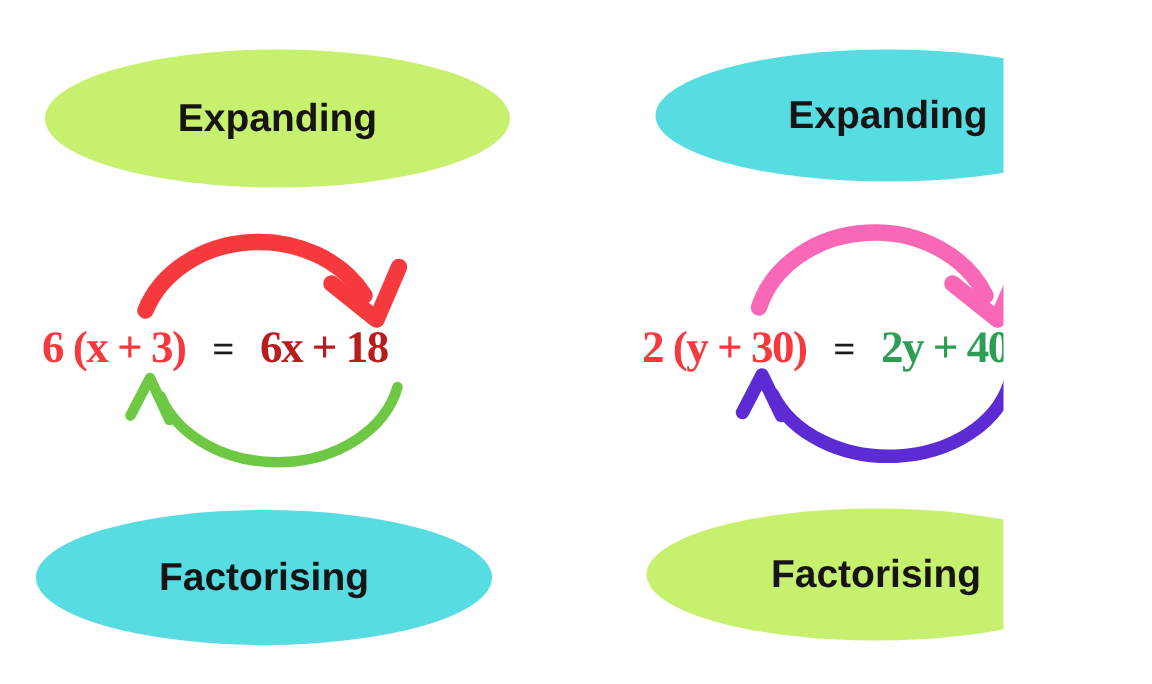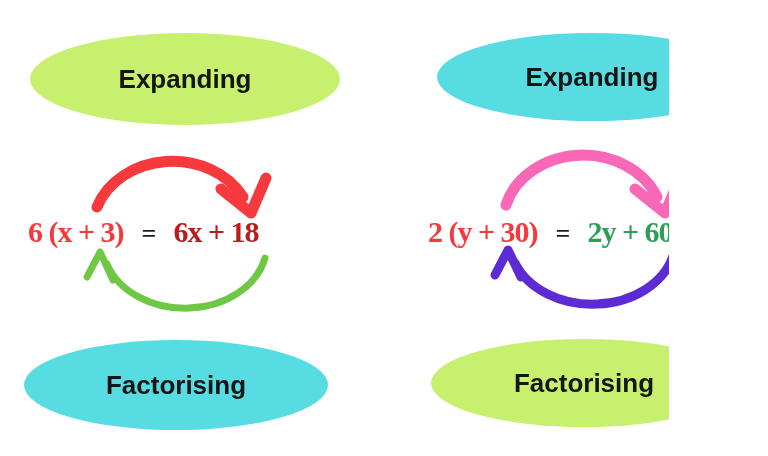--- a/index.html
+++ b/index.html
@@ -60,18 +60,18 @@
       </g>
       <g fill="none" stroke-width="9" stroke-linecap="round" stroke-linejoin="round" stroke="#5d2bd3">
         <path d="M 289 256 A 83 64 0 0 1 131 263"></path>
         <path d="M 111 275 L 124 250 L 137 277"></path>
       </g>
     </svg>
     <div class="bubble-label" style="left:208px; top:77px;">Expanding</div>
     <div class="equation" style="left:44px; top:212px;">
       <span style="color: rgb(245, 57, 60);">2 (y + 30)</span>
       <span class="eq" style="color: rgb(27, 27, 27);">=</span>
-      <span style="color: rgb(46, 158, 87);">2y + 60</span>
+      <span style="color: rgb(46, 158, 87);">2y + 40</span>
     </div>
     <div class="bubble-label" style="left:200px; top:383px;">Factorising</div>
   </section>
 
 </div>
 
 </body></html>

